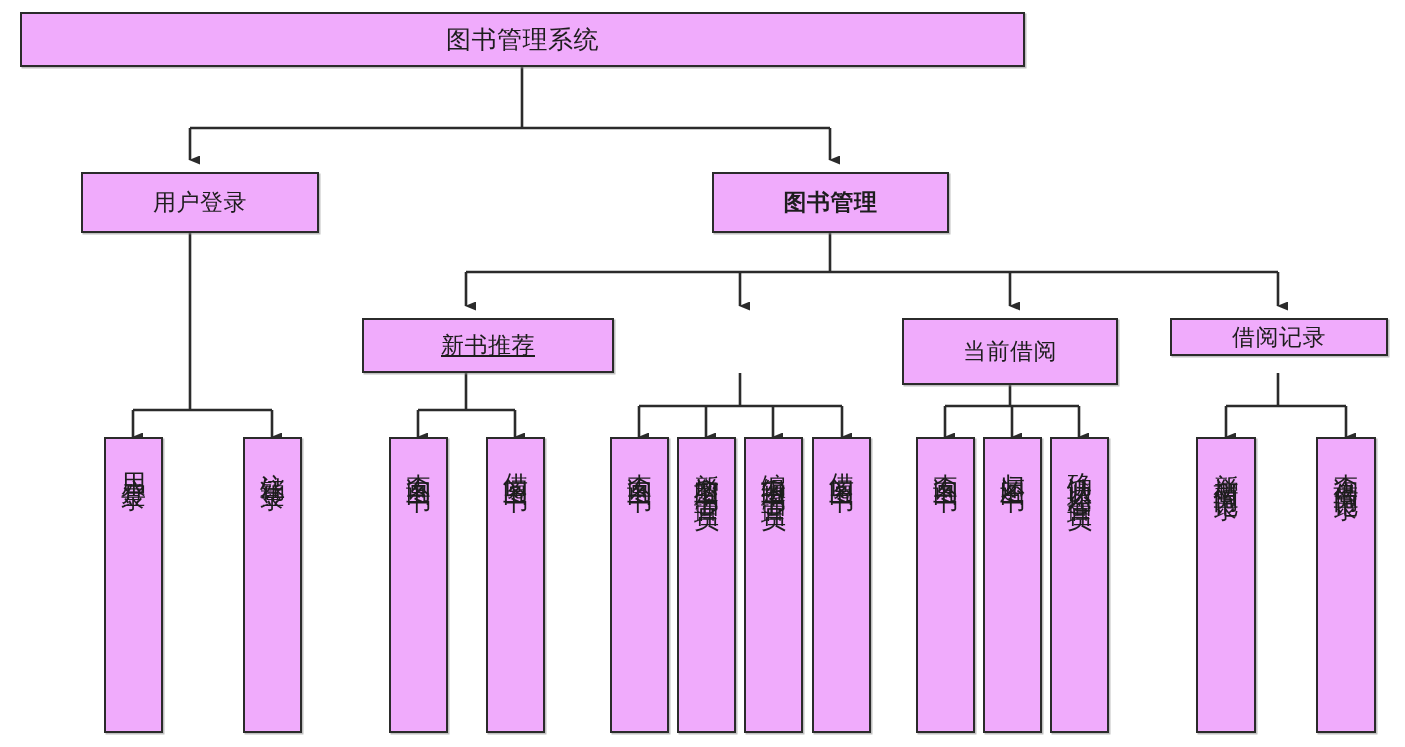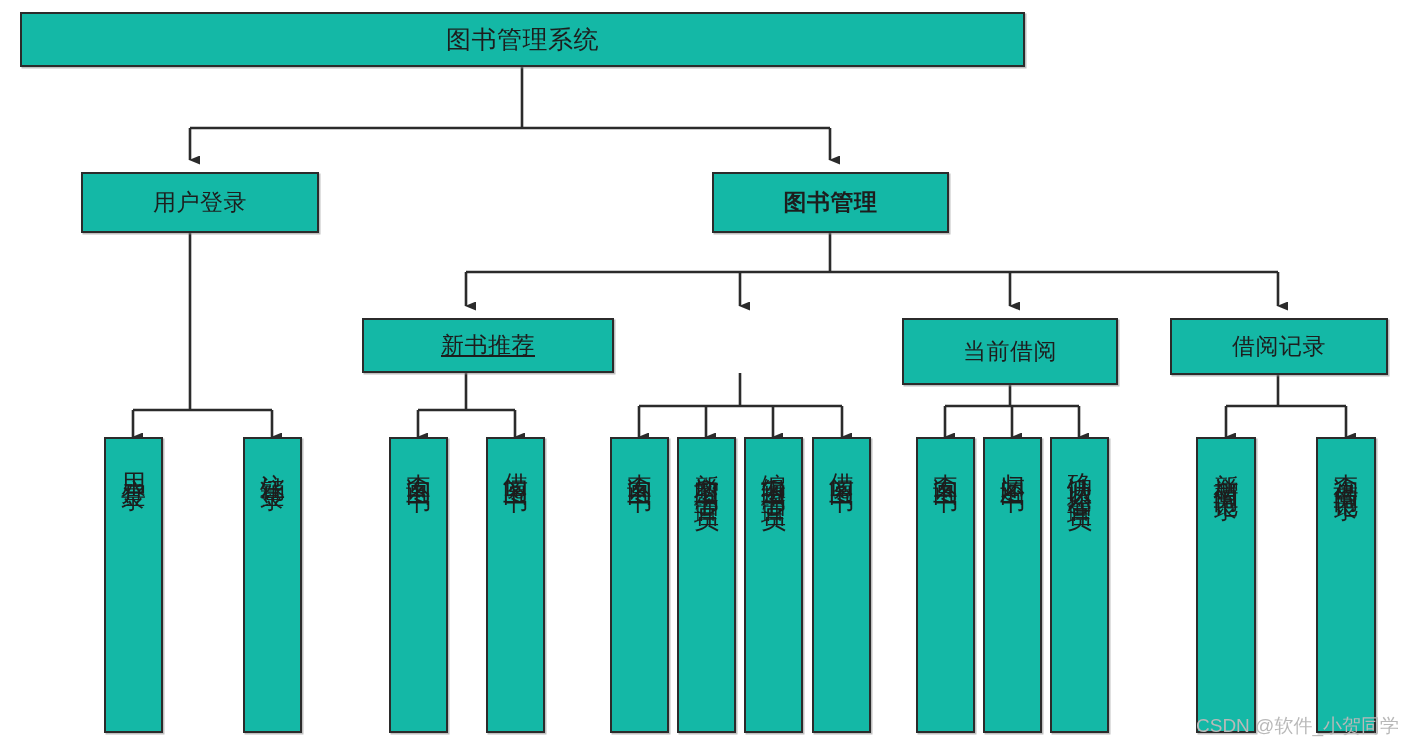--- a/index.html
+++ b/index.html
@@ -11,21 +11,21 @@
   }
   #canvas{position:relative;width:1405px;height:747px;}
 
   
   #wires{position:absolute;left:0;top:0;width:1405px;height:747px;}
 
   
   .node{
     position:absolute;
     box-sizing:border-box;
-    background:#14b8a6;
+    background:#f0abfc;
     border:2.5px solid #2b2b2b;
     box-shadow:1.5px 1.5px 0 0 rgba(140,140,140,.55);
     display:flex;
     align-items:center;
     justify-content:center;
     color:#1d1d1d;
   }
   .node .lbl{
     display:block;
     white-space:nowrap;
@@ -128,21 +128,21 @@
 
   <div class="node h" style="left:362px;top:318px;width:252px;height:55px;text-decoration:underline;">
     <span class="lbl">新书推荐</span>
   </div>
 
 
   <div class="node h" style="left:902px;top:318px;width:216px;height:67px;">
     <span class="lbl">当前借阅</span>
   </div>
 
-  <div class="node h" style="left:1170px;top:318px;width:218px;height:57px;">
+  <div class="node h" style="left:1170px;top:318px;width:218px;height:38px;">
     <span class="lbl">借阅记录</span>
   </div>
 
   <div class="node v" style="left:104px;top:437px;width:59px;height:296px;">
     <span class="lbl">用户登录</span>
   </div>
   <div class="node v" style="left:243px;top:437px;width:59px;height:296px;">
     <span class="lbl">注销登录</span>
   </div>
 
@@ -176,15 +176,14 @@
     <span class="lbl">确认归还（管理员）</span>
   </div>
 
   <div class="node v" style="left:1196px;top:437px;width:60px;height:296px;">
     <span class="lbl">新增借阅记录</span>
   </div>
   <div class="node v" style="left:1316px;top:437px;width:60px;height:296px;">
     <span class="lbl">查询借阅记录</span>
   </div>
 
-  <div id="watermark">CSDN @软件_小贺同学</div>
 
 </div>
 
 </body></html>

